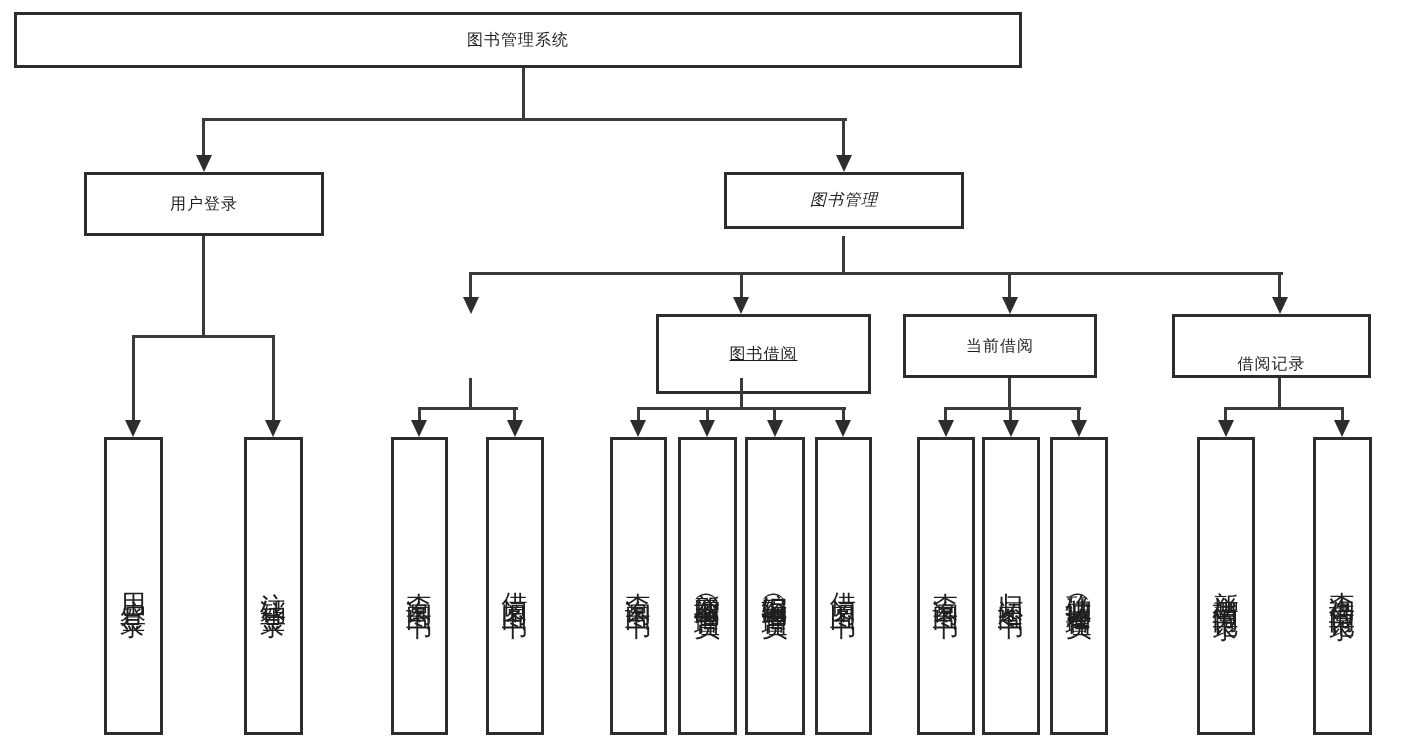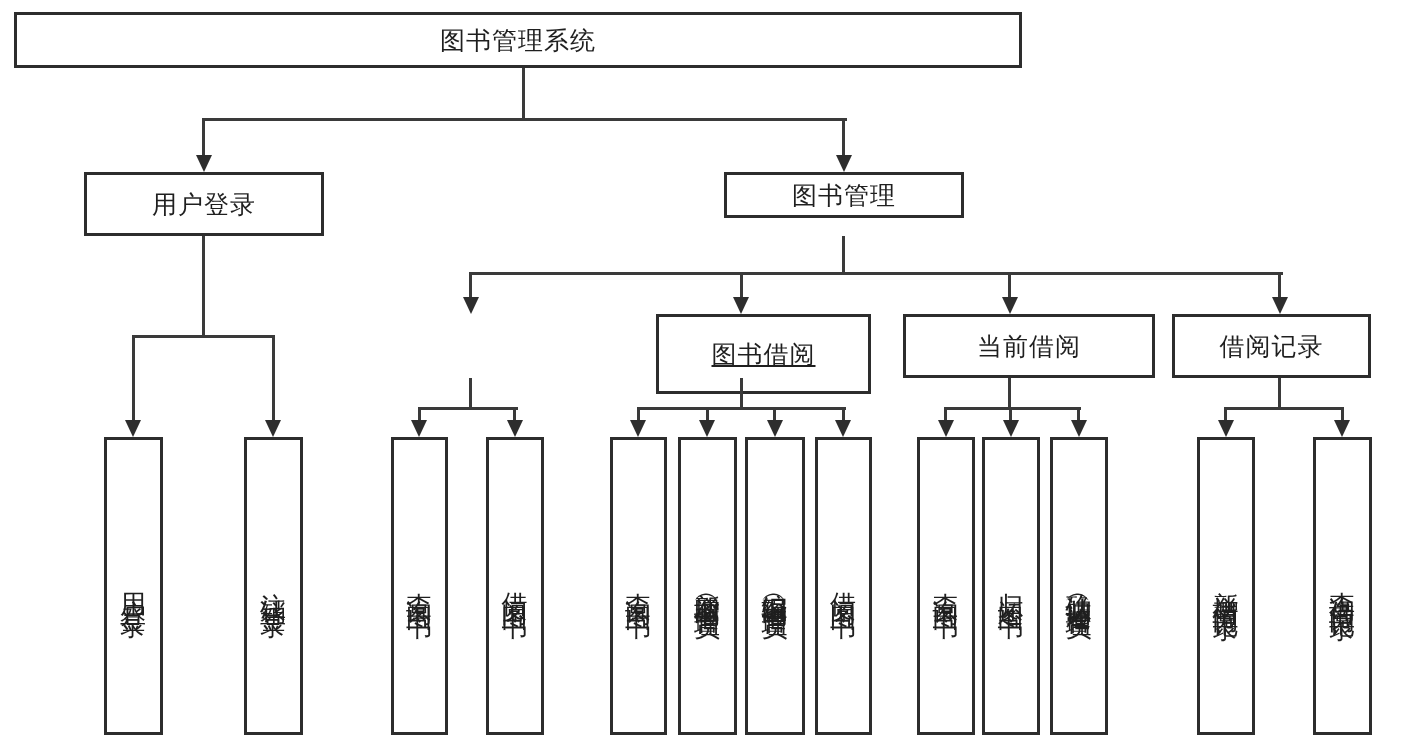--- a/index.html
+++ b/index.html
@@ -14,21 +14,21 @@
   .box {
     position: absolute;
     background: #ffffff;
     border: 3px solid #2d2d2d;
     box-sizing: border-box;
     display: flex;
     align-items: center;
     justify-content: center;
     color: #1f1f1f;
   }
-  .h-label { font-size: 25px; letter-spacing: 1px; white-space: nowrap; }
+  .h-label { font-size: 16px; letter-spacing: 1px; white-space: nowrap; }
   .v-text {
     writing-mode: vertical-rl;
     text-orientation: mixed;
     font-size: 26px;
     line-height: 1;
     white-space: nowrap;
     color: #1f1f1f;
   }
   .v4 { letter-spacing: 7px; }
   .v6 { letter-spacing: 5px; }
@@ -64,21 +64,21 @@
   <div class="line" style="left:522px; top:68px; width:3px; height:53px;"></div>
   <div class="line" style="left:202px; top:118px; width:645px; height:3px;"></div>
   <div class="line" style="left:202px; top:118px; width:3px; height:40px;"></div>
   <div class="line" style="left:842px; top:118px; width:3px; height:40px;"></div>
   <div class="arrow" style="left:196px; top:155px;"></div>
   <div class="arrow" style="left:836px; top:155px;"></div>
 
   <div class="box" style="left:84px; top:172px; width:240px; height:64px;">
     <span class="h-label">用户登录</span>
   </div>
-  <div class="box" style="left:724px; top:172px; width:240px; height:46px;">
+  <div class="box" style="left:724px; top:172px; width:240px; height:57px;font-style:italic;">
     <span class="h-label">图书管理</span>
   </div>
 
   <div class="line" style="left:202px; top:236px; width:3px; height:102px;"></div>
   <div class="line" style="left:132px; top:335px; width:143px; height:3px;"></div>
   <div class="line" style="left:132px; top:335px; width:3px; height:87px;"></div>
   <div class="line" style="left:272px; top:335px; width:3px; height:87px;"></div>
   <div class="arrow" style="left:125px; top:420px;"></div>
   <div class="arrow" style="left:265px; top:420px;"></div>
 
@@ -89,24 +89,24 @@
   <div class="line" style="left:1008px; top:272px; width:3px; height:27px;"></div>
   <div class="line" style="left:1278px; top:272px; width:3px; height:27px;"></div>
   <div class="arrow" style="left:463px; top:297px;"></div>
   <div class="arrow" style="left:733px; top:297px;"></div>
   <div class="arrow" style="left:1002px; top:297px;"></div>
   <div class="arrow" style="left:1272px; top:297px;"></div>
 
   <div class="box" style="left:656px; top:314px; width:215px; height:80px;text-decoration:underline;">
     <span class="h-label">图书借阅</span>
   </div>
-  <div class="box" style="left:903px; top:314px; width:252px; height:64px;">
+  <div class="box" style="left:903px; top:314px; width:194px; height:64px;">
     <span class="h-label">当前借阅</span>
   </div>
-  <div class="box" style="left:1172px; top:314px; width:199px; height:64px;">
+  <div class="box" style="left:1172px; top:314px; width:199px; height:64px;align-items:flex-end;">
     <span class="h-label">借阅记录</span>
   </div>
 
   <div class="line" style="left:469px; top:378px; width:3px; height:32px;"></div>
   <div class="line" style="left:418px; top:407px; width:100px; height:3px;"></div>
   <div class="line" style="left:418px; top:407px; width:3px; height:14px;"></div>
   <div class="line" style="left:513px; top:407px; width:3px; height:14px;"></div>
   <div class="arrow" style="left:411px; top:420px;"></div>
   <div class="arrow" style="left:507px; top:420px;"></div>
 

